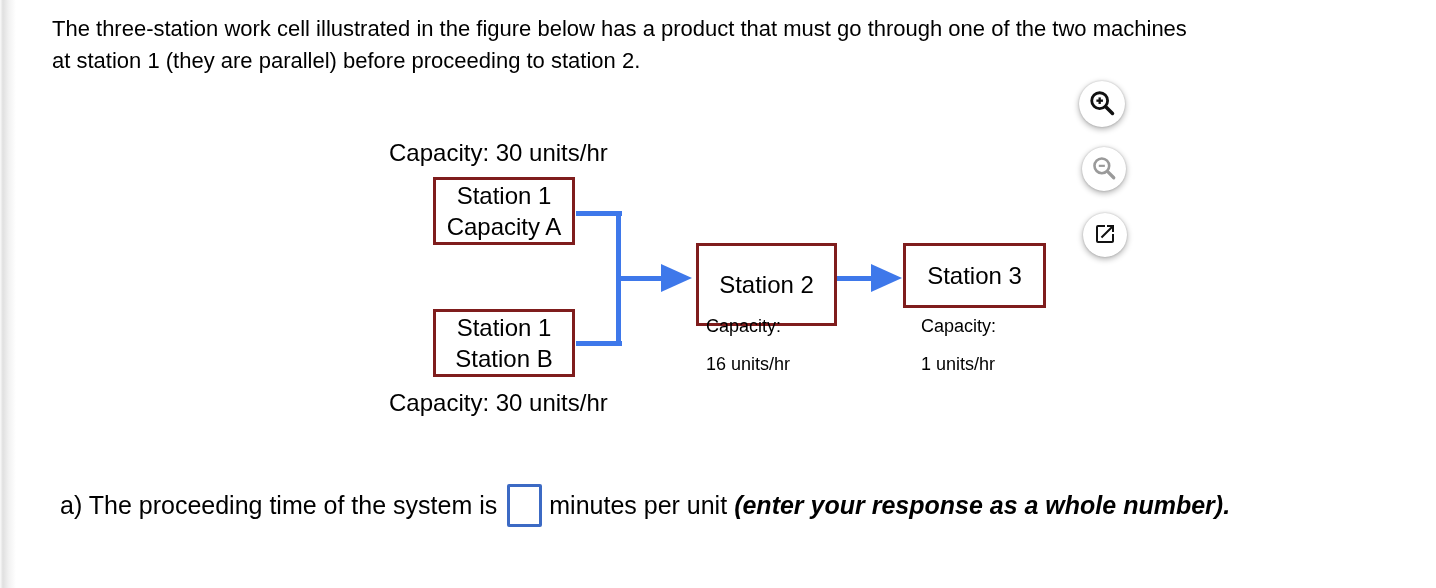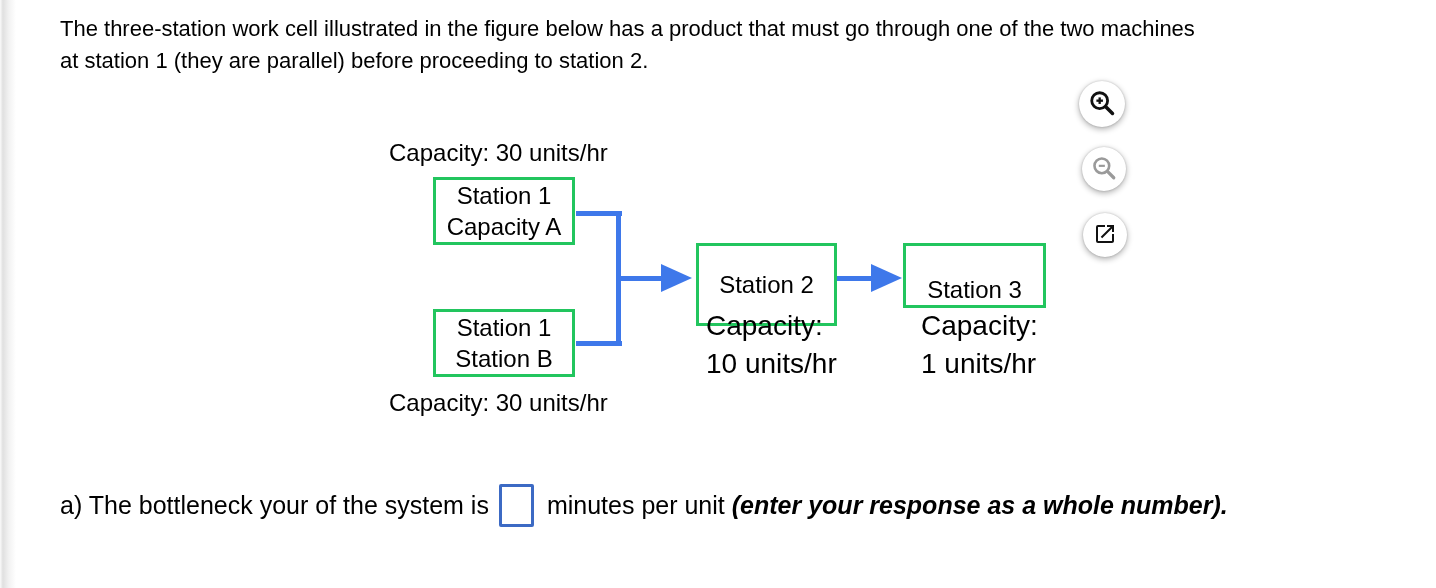--- a/index.html
+++ b/index.html
@@ -5,35 +5,35 @@
   html,body{margin:0;padding:0;background:#ffffff;}
   #canvas{
     position:relative;width:1436px;height:588px;background:#ffffff;
     overflow:hidden;font-family:"Liberation Sans",sans-serif;color:#000;
   }
   .edge-shade{
     position:absolute;left:0;top:0;width:16px;height:588px;
     background:linear-gradient(to right,#fbfbfb 0%,#e0e0e0 18%,#f2f2f2 55%,#ffffff 100%);
   }
   
-  .qtext{position:absolute;left:60px;top:13px;font-size:22px;line-height:32px;white-space:nowrap;}
+  .qtext{position:absolute;left:52px;top:13px;font-size:22px;line-height:32px;white-space:nowrap;}
   
   .fig-label{position:absolute;font-size:24px;line-height:28px;white-space:nowrap;}
   .cap-top{left:389px;top:139px;}
   .cap-bottom{left:389px;top:389px;}
   .station-box{
-    position:absolute;box-sizing:border-box;border:3px solid #22c55e;background:#fff;
+    position:absolute;box-sizing:border-box;border:3px solid #7f1d1d;background:#fff;
     display:flex;flex-direction:column;align-items:center;justify-content:center;
     font-size:24px;line-height:31px;text-align:center;
   }
   .box-a{left:433px;top:177px;width:142px;height:68px;}
   .box-b{left:433px;top:309px;width:142px;height:68px;}
   .box-s2{left:696px;top:243px;width:141px;height:83px;}
-  .box-s3{left:903px;top:243px;width:143px;height:65px;justify-content:flex-end;}
-  .under-cap{position:absolute;font-size:28px;line-height:38px;white-space:nowrap;}
+  .box-s3{left:903px;top:243px;width:143px;height:65px;}
+  .under-cap{position:absolute;font-size:18px;line-height:38px;white-space:nowrap;}
   .under-cap.s2{left:706px;top:307px;}
   .under-cap.s3{left:921px;top:307px;}
   
   .conn{position:absolute;background:#3e78ea;}
   .conn-a-out{left:576px;top:211px;width:46px;height:5px;}
   .conn-b-out{left:576px;top:341px;width:46px;height:5px;}
   .conn-vert{left:616px;top:211px;width:5px;height:135px;}
   .conn-mid{left:621px;top:276px;width:42px;height:5px;}
   .conn-23{left:835px;top:276px;width:38px;height:5px;}
   .arrowhead{
@@ -55,21 +55,21 @@
   
   .answer-row{
     position:absolute;left:60px;top:481px;height:48px;
     display:flex;align-items:center;font-size:25px;white-space:nowrap;
   }
   .answer-input{
     box-sizing:border-box;width:35px;height:43px;margin-left:10px;
     border:3px solid #3c6ac4;border-radius:2px;background:#fff;
     font-family:"Liberation Sans",sans-serif;font-size:22px;text-align:center;outline:none;
   }
-  .suffix{margin-left:13px;}
+  .suffix{margin-left:7px;}
   .suffix-italic{font-style:italic;margin-left:0.28em;font-weight:bold;}
 </style>
 </head>
 <body>
 
 <div id="canvas">
   <div class="edge-shade"></div>
 
   <div class="qtext">
     <div>The three-station work cell illustrated in the figure below has a product that must go through one of the two machines</div>
@@ -97,21 +97,21 @@
     <div class="conn conn-mid"></div>
     <div class="arrowhead ah-1"></div>
     <div class="conn conn-23"></div>
     <div class="arrowhead ah-2"></div>
 
     <div class="station-box box-s2">
       <div>Station 2</div>
     </div>
     <div class="under-cap s2">
       <div>Capacity:</div>
-      <div>10 units/hr</div>
+      <div>16 units/hr</div>
     </div>
 
     <div class="station-box box-s3">
       <div>Station 3</div>
     </div>
     <div class="under-cap s3">
       <div>Capacity:</div>
       <div>1 units/hr</div>
     </div>
   </div>
@@ -138,18 +138,18 @@
   <button class="icon-btn btn-open">
     <span>
       <svg width="24" height="24" viewBox="0 0 24 24">
         <path fill="#111111" d="M19 19H5V5h7V3H5a2 2 0 0 0-2 2v14a2 2 0 0 0 2 2h14c1.1 0 2-.9 2-2v-7h-2v7z"></path>
         <path fill="#111111" d="M14 3v2h3.59l-9.83 9.83 1.41 1.41L19 6.41V10h2V3h-7z"></path>
       </svg>
     </span>
   </button>
 
   <div class="answer-row">
-    <span>a) The bottleneck your of the system is</span>
+    <span>a) The proceeding time of the system is</span>
     <input class="answer-input" type="text" value="" style="">
     <span class="suffix">minutes per unit</span>
     <span class="suffix-italic">(enter your response as a whole number).</span>
   </div>
 </div>
 
 </body></html>

